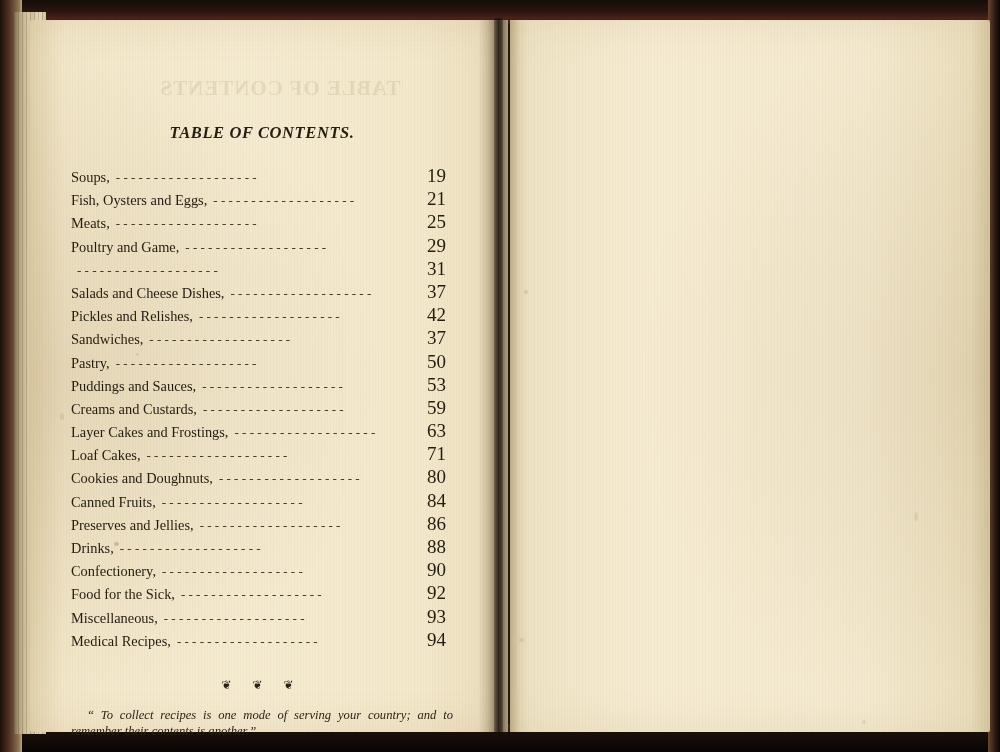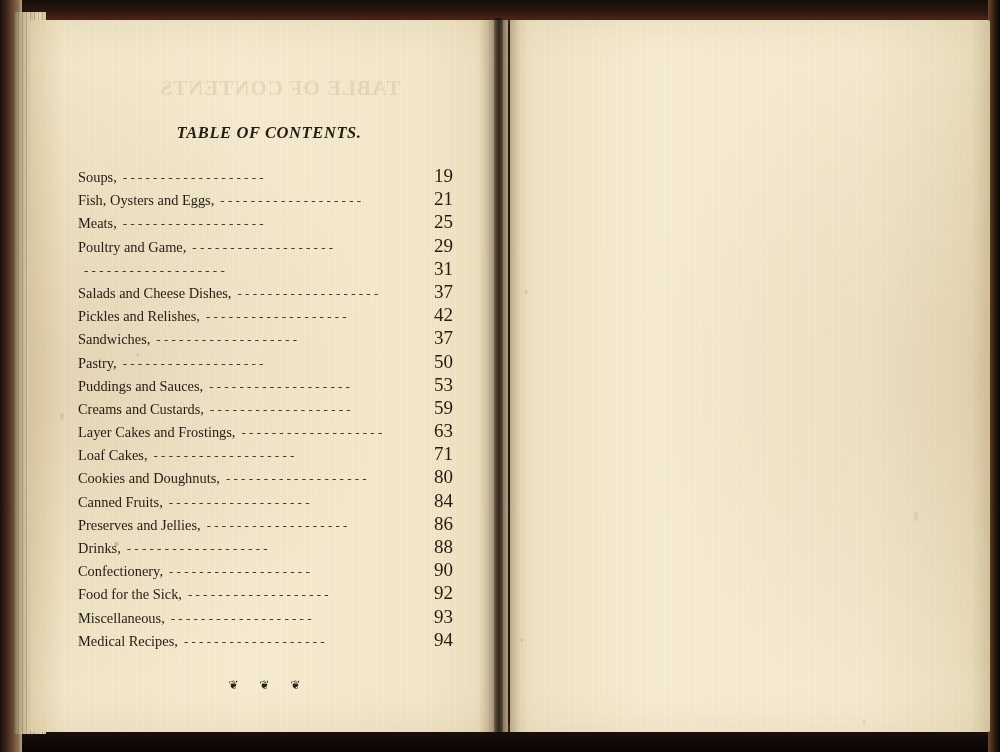--- a/index.html
+++ b/index.html
@@ -59,21 +59,21 @@
       rgba(120,95,60,.00) 100%);}
   .gutter-core{position:absolute;left:494px;top:18px;width:9px;height:716px;
     background:linear-gradient(90deg,rgba(30,18,9,.35),rgba(15,9,4,.72),rgba(30,18,9,.35));}
 
   
   .grain{position:absolute;inset:0;pointer-events:none;
     background:repeating-linear-gradient(90deg,rgba(150,120,75,.045) 0 1px,rgba(255,255,255,0) 1px 3px);}
   .foxing{position:absolute;border-radius:50%;background:rgba(150,110,60,.35);}
 
   
-  .toc-wrap{position:absolute;left:48px;top:103px;width:382px;}
+  .toc-wrap{position:absolute;left:41px;top:103px;width:382px;}
   #toc-title{
     text-align:center;font-style:italic;font-weight:bold;
     font-size:16.5px;letter-spacing:.6px;color:#241d11;
     font-family:"Liberation Serif", serif;
   }
   #toc-list{margin-top:22px;}
   .toc-row{display:flex;align-items:baseline;height:23.2px;color:#231c11;font-size:14.4px;}
   .toc-label{white-space:nowrap;}
   .toc-leader{flex:1;overflow:hidden;white-space:nowrap;margin:0 6px;
     color:#3a301f;letter-spacing:0px;font-size:13px;text-align:justify;}
@@ -214,20 +214,21 @@
             <span class="toc-page">93</span>
           </div>
           <div class="toc-row">
             <span class="toc-label">Medical Recipes,</span>
             <span class="toc-leader">-   -   -   -   -   -   -   -   -   -   -   -   -   -   -   -   -   -   -</span>
             <span class="toc-page">94</span>
           </div>
         </div>
 
       <div class="orn">❦ ❦ ❦</div>
+      <div id="toc-quote">“ To collect recipes is one mode of serving your country; and to remember their contents is another.”</div>
     </div>
   </div>
 
   <div class="page" id="page-right">
     <div class="grain"></div>
 
     <div class="foxing" style="left:14px;top:270px;width:4px;height:4px;opacity:.5;"></div>
     <div class="foxing" style="left:9px;top:618px;width:5px;height:4px;opacity:.45;"></div>
     <div class="foxing" style="left:352px;top:700px;width:4px;height:4px;opacity:.4;"></div>
     <div class="foxing" style="left:404px;top:492px;width:4px;height:9px;opacity:.38;"></div>

